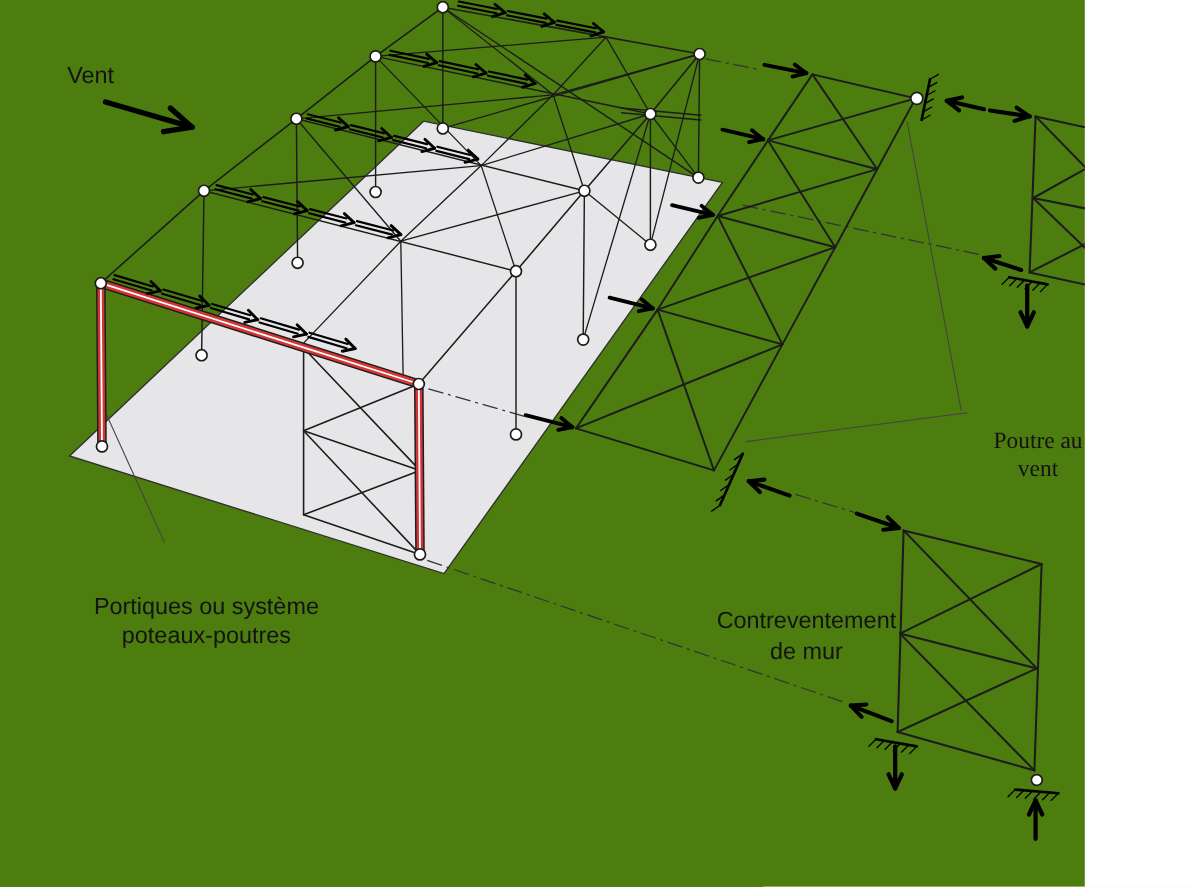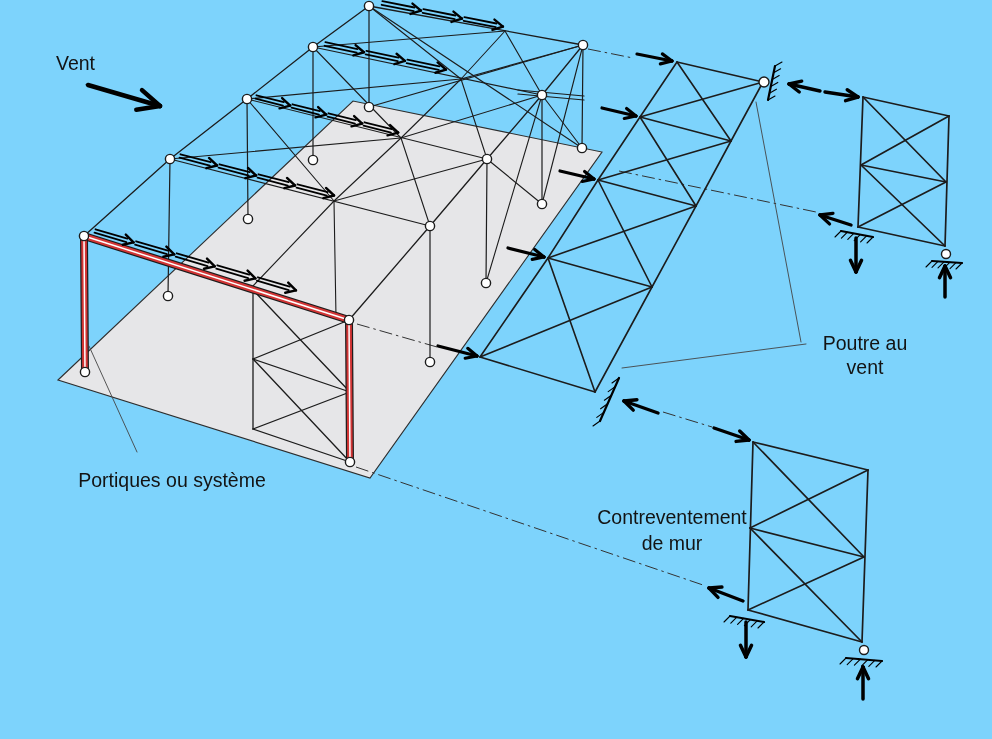--- a/index.html
+++ b/index.html
@@ -1,16 +1,16 @@
 <!DOCTYPE html>
 <html><head>
 <meta charset="utf-8">
 <style>
   html,body{margin:0;padding:0;background:#fff;}
-  #stage{position:relative;width:992px;height:739px;background:#7dd3fc;overflow:hidden;
+  #stage{position:relative;width:904px;height:739px;background:#4d7c0f;overflow:hidden;
          font-family:"Liberation Sans", sans-serif;}
   #drawing{position:absolute;left:0;top:0;}
   .lbl{position:absolute;color:#131313;font-size:19.5px;line-height:24px;text-align:center;
        white-space:nowrap;}
   .lbl.left{text-align:left;}
 </style>
 </head>
 <body>
 
 <div id="stage">
@@ -327,25 +327,26 @@
         <line x1="89" y1="346" x2="137" y2="452" stroke="#444444" stroke-width="0.9" stroke-linecap="round"></line>
         <line x1="756" y1="102" x2="801" y2="342" stroke="#444444" stroke-width="0.9" stroke-linecap="round"></line>
         <line x1="622" y1="368" x2="806" y2="344" stroke="#444444" stroke-width="0.9" stroke-linecap="round"></line>
       </g>
     </svg>
 
   <div class="lbl left" style="left:56px;top:51px;">
     <span>Vent</span>
   </div>
 
-  <div class="lbl" style="left:41px;top:468px;width:262px;">
+  <div class="lbl" style="left:41px;top:494px;width:262px;">
     <span>Portiques ou système</span><br>
+    <span>poteaux-poutres</span>
   </div>
 
-  <div class="lbl" style="left:789px;top:331px;width:152px;">
+  <div class="lbl" style="left:789px;top:356px;width:152px;font-family:Liberation Serif, serif;">
     <span>Poutre au</span><br>
     <span>vent</span>
   </div>
 
   <div class="lbl" style="left:572px;top:504px;width:200px;line-height:26px;">
     <span>Contreventement</span><br>
     <span>de mur</span>
   </div>
 </div>
 

